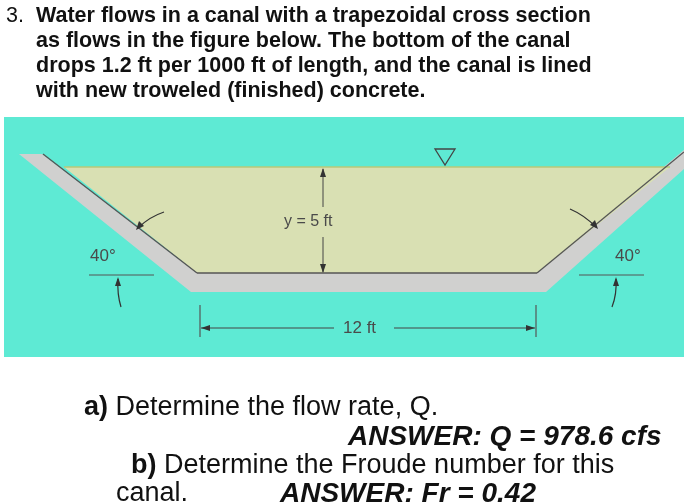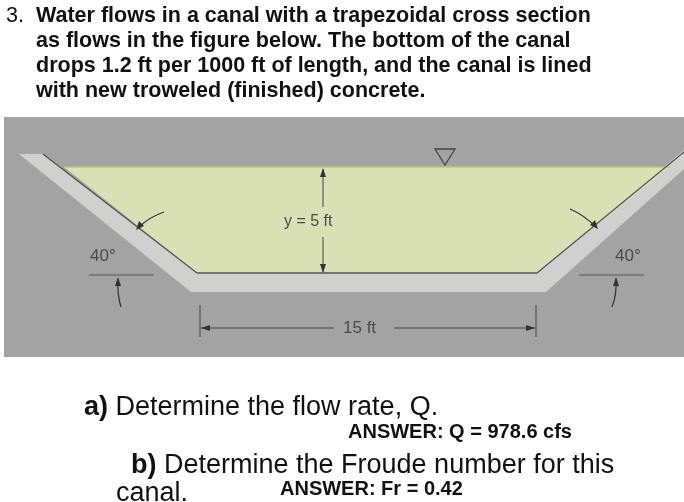--- a/index.html
+++ b/index.html
@@ -3,26 +3,26 @@
 <meta charset="utf-8">
 <style>
   html, body { margin:0; padding:0; background:#ffffff; }
   body { width:684px; height:502px; position:relative; overflow:hidden;
          font-family:"Liberation Sans", sans-serif; color:#111; }
   .problem { position:absolute; left:6px; top:3px; width:676px;
              font-size:21.5px; line-height:25px; }
   .problem .num { position:absolute; left:0; top:0; }
   .problem .line { position:absolute; left:30px; white-space:nowrap;font-weight:bold; }
   .figure { position:absolute; left:4px; top:117px; width:680px; height:240px;
-            background:#a3a3a3; }
+            background:#5eead4; }
   .figure svg { position:absolute; left:0; top:0; }
   .lbl { position:absolute; font-size:16px; color:#4a4a4a; white-space:nowrap; }
   .q { position:absolute; font-size:27px; white-space:nowrap; }
   .q b { font-weight:bold; }
-  .ans { position:absolute; font-size:20px; font-weight:bold; white-space:nowrap; }
+  .ans { position:absolute; font-size:28px; font-weight:bold; white-space:nowrap;font-style:italic; }
 </style>
 </head>
 <body>
 
 <div class="problem">
   <span class="num">3.</span>
   <span class="line" style="top:0px">Water flows in a canal with a trapezoidal cross section</span>
   <span class="line" style="top:25px">as flows in the figure below.  The bottom of the canal</span>
   <span class="line" style="top:50px">drops 1.2 ft per 1000 ft of length, and the canal is lined</span>
   <span class="line" style="top:75px">with new troweled (finished) concrete.</span>
@@ -62,21 +62,21 @@
     <polygon points="612,160 609,169 615,169" fill="#333"></polygon>
 
     <line x1="196" y1="188" x2="196" y2="220" stroke="#555" stroke-width="1.2"></line>
     <line x1="532" y1="188" x2="532" y2="220" stroke="#555" stroke-width="1.2"></line>
     <line x1="197" y1="211" x2="330" y2="211" stroke="#444" stroke-width="1"></line>
     <line x1="390" y1="211" x2="531" y2="211" stroke="#444" stroke-width="1"></line>
     <polygon points="197,211 206,208 206,214" fill="#333"></polygon>
     <polygon points="531,211 522,208 522,214" fill="#333"></polygon>
   </svg>
   <span class="lbl" style="left:280px;top:95px;">y = 5 ft</span>
-  <span class="lbl" style="left:339px;top:201px;font-size:17px;">15 ft</span>
+  <span class="lbl" style="left:339px;top:201px;font-size:17px;">12 ft</span>
   <span class="lbl" style="left:86px;top:129px;font-size:17px;">40°</span>
   <span class="lbl" style="left:611px;top:129px;font-size:17px;">40°</span>
 </div>
 
 <div class="q" style="left:84px;top:391px;">
   <b>a)</b><span> Determine the flow rate, Q.</span>
 </div>
 <div class="ans" style="left:348px;top:420px;">ANSWER:  Q = 978.6 cfs</div>
 
 <div class="q" style="left:84px;top:449px;margin-left:47px;">

